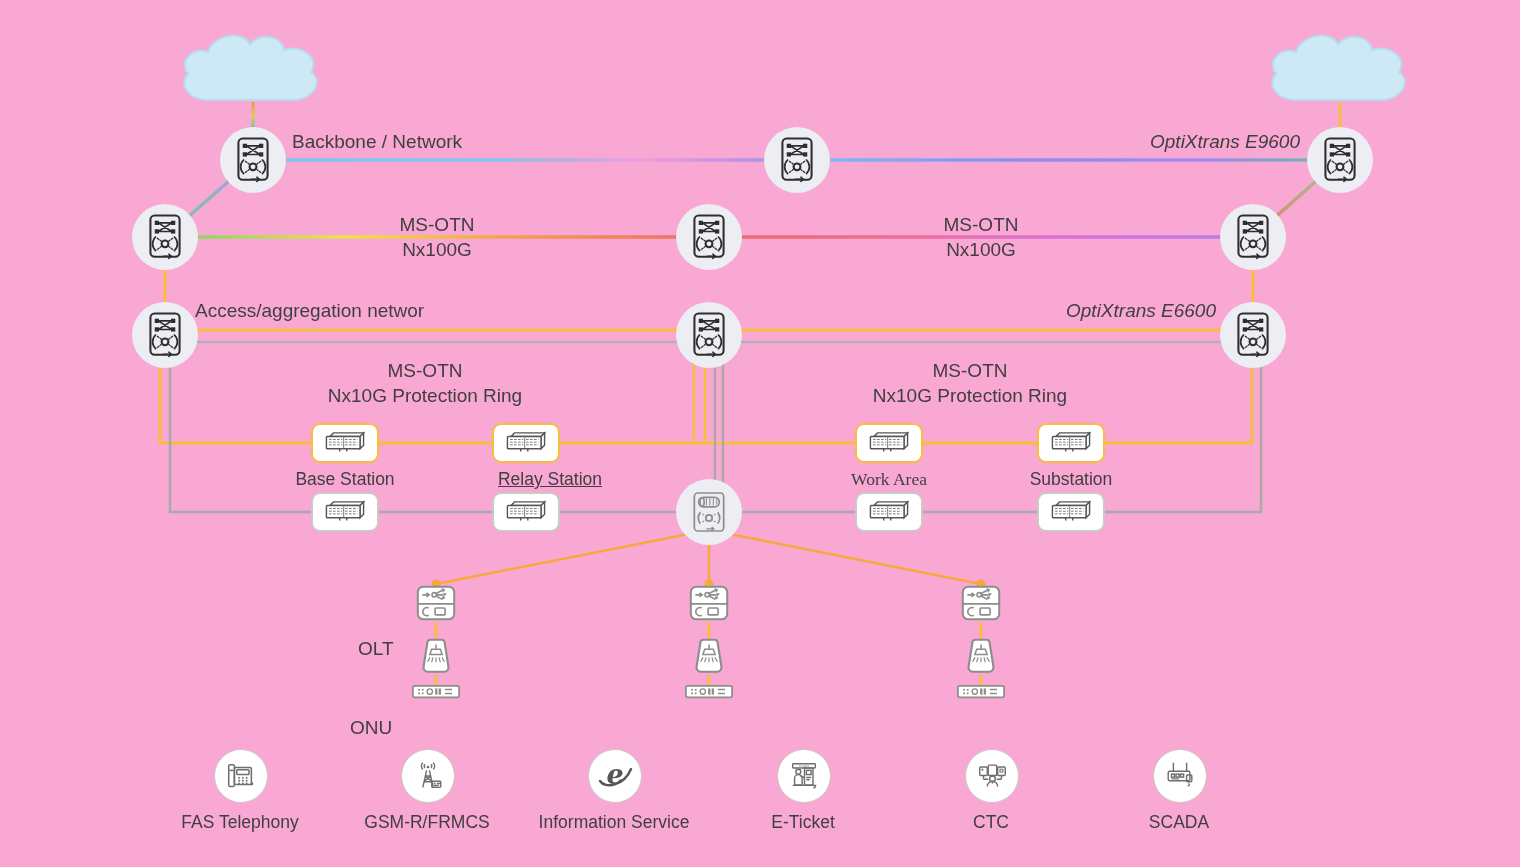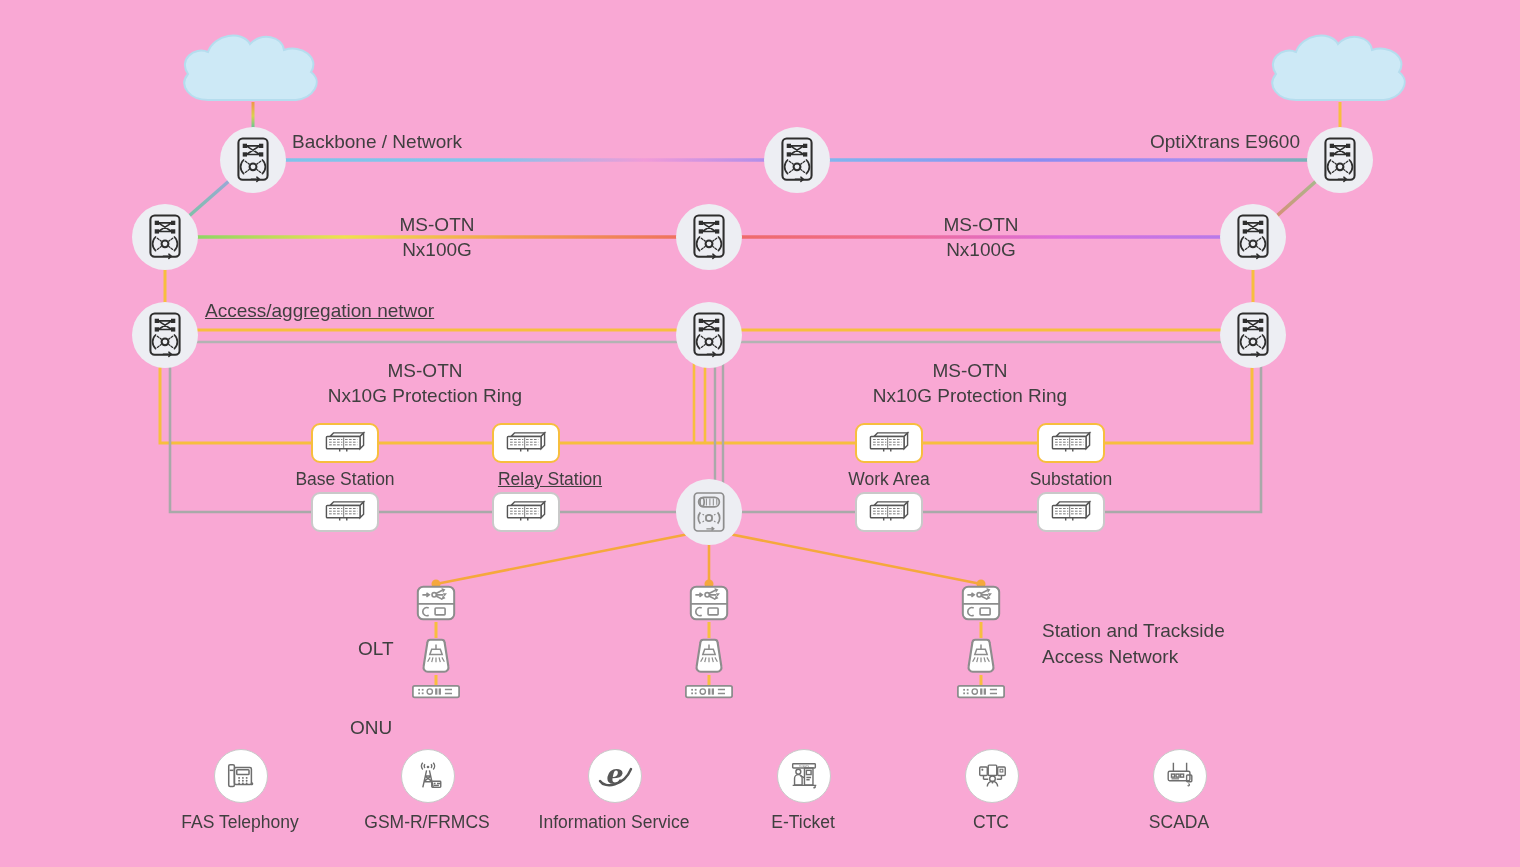--- a/index.html
+++ b/index.html
@@ -2,21 +2,21 @@
 <html><head>
 <meta charset="utf-8">
 <style>
   html,body{margin:0;padding:0;background:#ffffff;}
   .canvas{position:relative;width:1520px;height:867px;background:#f9a8d4;
           font-family:"Liberation Sans",sans-serif;color:#3F3F3F;overflow:hidden;}
   svg{display:block;}
   .layer{position:absolute;left:0;top:0;}
   .lbl{position:absolute;font-size:19px;line-height:25px;white-space:nowrap;color:#3F3F3F;}
   .lbl.center{text-align:center;}
-  .lbl.right{text-align:right;}
+  .lbl.right{text-align:right;font-style:italic;}
   .lbl.small{font-size:17.5px;}
   .node{position:absolute;width:66px;height:66px;border-radius:50%;background:#EDEEF3;
         display:flex;align-items:center;justify-content:center;}
   .stationbox{position:absolute;width:68px;height:40px;background:#fff;border:2px solid #F7BE3E;
         border-radius:9px;display:flex;align-items:center;justify-content:center;box-sizing:border-box;}
   .stationbox.grayb{border-color:#C9C9C9;}
   .dev{position:absolute;display:flex;align-items:center;justify-content:center;}
   .svc{position:absolute;width:52px;height:52px;border:1px solid #C9C9C9;border-radius:50%;
        background:#fff;display:flex;align-items:center;justify-content:center;}
 </style>
@@ -544,43 +544,40 @@
 
   <div class="lbl center" style="left:357px;top:212px;width:160px;">
     <span style="display:block;">MS-OTN</span>
     <span style="display:block;">Nx100G</span>
   </div>
   <div class="lbl center" style="left:901px;top:212px;width:160px;">
     <span style="display:block;">MS-OTN</span>
     <span style="display:block;">Nx100G</span>
   </div>
 
-  <div class="lbl" style="left:205px;top:298px;text-decoration:underline;">Access/aggregation networ</div>
+  <div class="lbl" style="left:195px;top:298px;">Access/aggregation networ</div>
+  <div class="lbl right" style="left:996px;top:298px;width:220px;">OptiXtrans E6600</div>
 
   <div class="lbl center" style="left:285px;top:358px;width:280px;">
     <span style="display:block;">MS-OTN</span>
     <span style="display:block;">Nx10G Protection Ring</span>
   </div>
   <div class="lbl center" style="left:830px;top:358px;width:280px;">
     <span style="display:block;">MS-OTN</span>
     <span style="display:block;">Nx10G Protection Ring</span>
   </div>
 
   <div class="lbl small center" style="left:275px;top:467px;width:140px;">Base Station</div>
   <div class="lbl small center" style="left:480px;top:467px;width:140px;text-decoration:underline;">Relay Station</div>
-  <div class="lbl small center" style="left:819px;top:467px;width:140px;">Work Area</div>
+  <div class="lbl small center" style="left:819px;top:467px;width:140px;font-family:Liberation Serif, serif;">Work Area</div>
   <div class="lbl small center" style="left:1001px;top:467px;width:140px;">Substation</div>
 
   <div class="lbl" style="left:358px;top:591px;margin-top:45px;">OLT</div>
   <div class="lbl" style="left:350px;top:679px;margin-top:36px;">ONU</div>
 
-  <div class="lbl" style="left:1042px;top:618px;line-height:26px;">
-    <span style="display:block;">Station and Trackside</span>
-    <span style="display:block;">Access Network</span>
-  </div>
 
   <div class="svc" style="left:214px;top:749px;">
     <svg width="34" height="34" viewBox="0 0 36 36">
       <g fill="none" stroke="#6E6E6E" stroke-width="1.6">
         <rect x="5" y="6" width="6" height="23" rx="1.5"></rect>
           <path d="M6,12 h4"></path>
         <rect x="11" y="9" width="18" height="18" rx="1.5"></rect>
           <rect x="13.5" y="11.5" width="13" height="5" rx="0.8"></rect>
         <path d="M28,27 c3,1 3,-2 1,-2" stroke-width="1.3"></path>
       </g>

